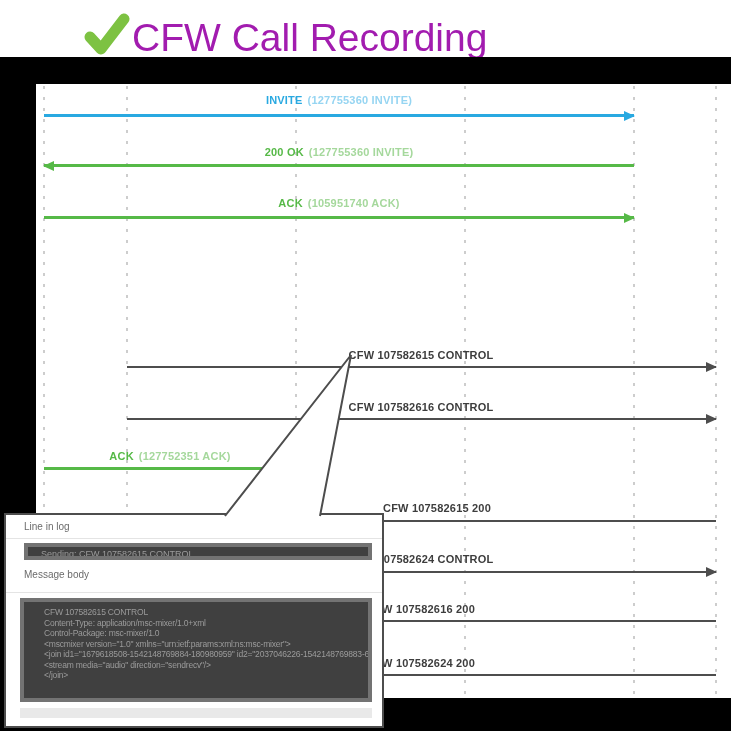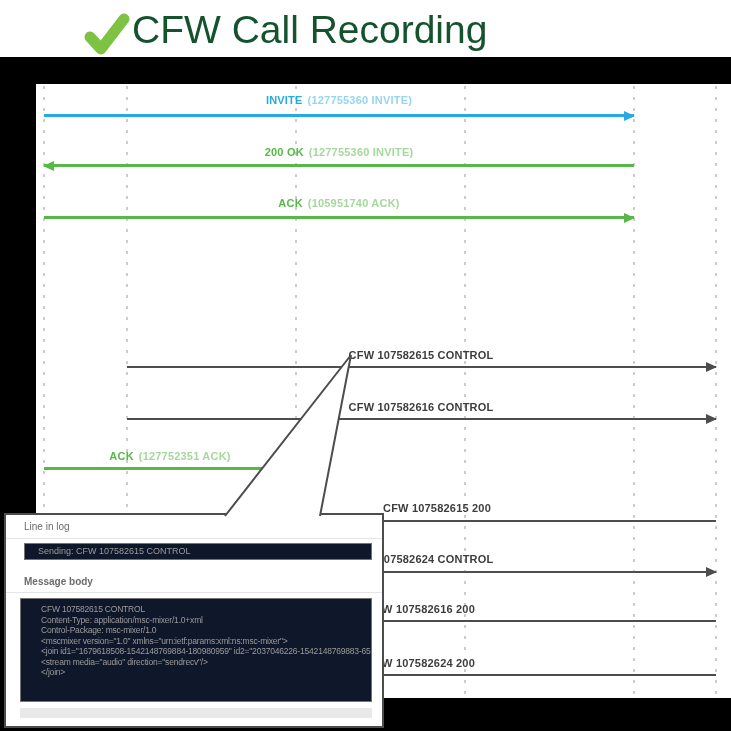--- a/index.html
+++ b/index.html
@@ -6,22 +6,22 @@
   html,body { background:#ffffff; }
   .screen {
     position:relative; width:731px; height:731px; overflow:hidden;
     background:#ffffff;
     font-family:"Liberation Sans","DejaVu Sans",sans-serif;
   }
   
   .title-row { position:absolute; left:0; top:0; width:731px; height:57px; background:#fff; }
   .check-icon { position:absolute; left:84px; top:11px; width:46px; height:46px; }
   .page-title {
-    position:absolute; left:132px; top:7px;
-    font-size:39px; line-height:46px; color:#14532d; letter-spacing:0;
+    position:absolute; left:132px; top:15px;
+    font-size:39px; line-height:46px; color:#a21caf; letter-spacing:0;
     white-space:nowrap;
     text-align:center;
   }
   
   .band-top    { position:absolute; left:0;  top:57px;  width:731px; height:27px; background:#000; }
   .band-left   { position:absolute; left:0;  top:84px;  width:36px;  height:647px; background:#000; }
   .band-bottom { position:absolute; left:36px; top:698px; width:695px; height:33px; background:#000; }
   .canvas      { position:absolute; left:36px; top:84px; width:695px; height:614px; background:#fff; }
   
   .layer { position:absolute; left:0; top:0; width:731px; height:731px; pointer-events:none; }
@@ -45,26 +45,26 @@
   .msg-detail { margin-left:5px; }
   .d-blue  { color:#96d5f2; }
   .d-green { color:#a5d89c; }
   
   .popup {
     position:absolute; left:4px; top:513px; width:380px; height:215px;
     background:#fff; border:2px solid #4d4d4d;
   }
   .popup h3 { position:absolute; left:18px; font-size:10px; font-weight:normal; color:#6b6b6b; }
   .popup .h-line { top:6px; }
-  .popup .h-body { top:61px;font-weight:bold; }
+  .popup .h-body { top:54px; }
   .popup .hr { position:absolute; left:0; right:0; height:0; border-top:1px solid #e4e4e4; }
   .popup .hr1 { top:23px; }
   .popup .hr2 { top:77px; }
   .field {
-    position:absolute; background:#0f172a; border:1px solid #737373;
+    position:absolute; background:#404040; border:4px solid #737373;
     color:#9b9b9b; white-space:nowrap; overflow:hidden;
   }
   .sending-box { left:18px; top:28px; width:348px; height:17px;
                  font-size:9px; line-height:15px; padding-left:13px; }
   .body-box { left:14px; top:83px; width:352px; height:104px; padding:5px 0 0 20px; }
   .body-box div { font-size:8.5px; line-height:10.5px; letter-spacing:-0.2px; white-space:nowrap; }
   .hscroll { position:absolute; left:14px; top:193px; width:352px; height:10px; background:#e9e9e9; }
 </style>
 </head>
 <body>

